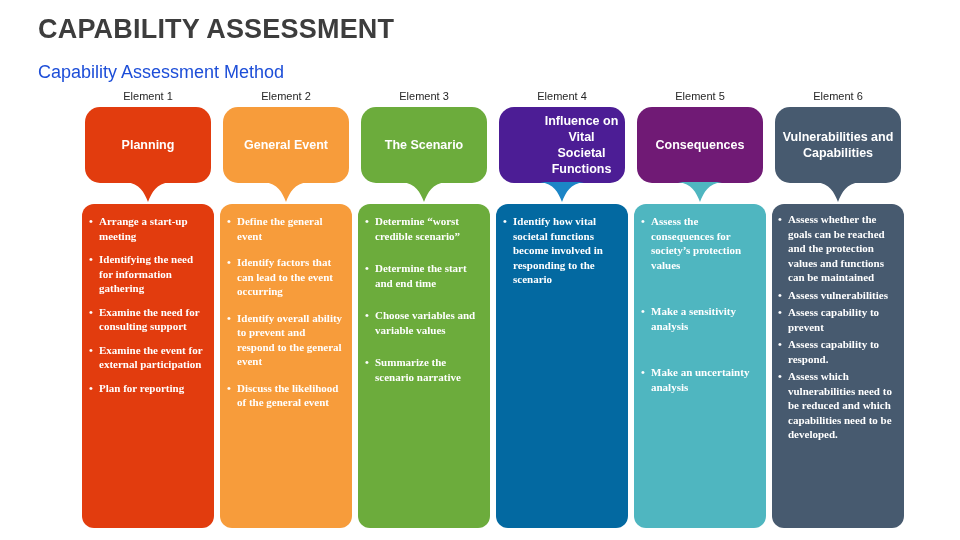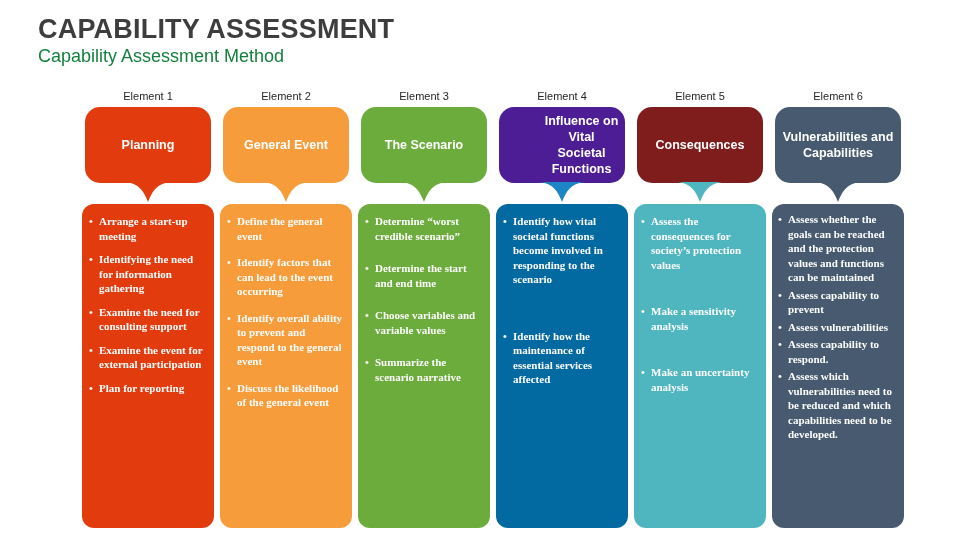--- a/index.html
+++ b/index.html
@@ -5,22 +5,22 @@
   html,body{margin:0;padding:0;background:#fff;}
   .slide{
     position:relative;width:960px;height:540px;background:#ffffff;
     font-family:"Liberation Sans",sans-serif;overflow:hidden;
   }
   .title{
     position:absolute;left:38px;top:14px;
     font-size:27px;font-weight:bold;color:#3d3d3d;letter-spacing:0.2px;
   }
   .subtitle{
-    position:absolute;left:38px;top:46px;
-    font-size:18px;font-weight:normal;color:#15803d;
+    position:absolute;left:38px;top:62px;
+    font-size:18px;font-weight:normal;color:#1d4ed8;
   }
   .columns{
     position:absolute;left:82px;top:90px;width:824px;height:438px;
     display:flex;gap:6px;
   }
   .column{width:132px;min-width:132px;display:flex;flex-direction:column;}
   .element-label{
     height:15px;text-align:center;font-size:11px;color:#262626;
     margin-bottom:2px;
   }
@@ -124,28 +124,27 @@
       <span class="header-text">Influence on Vital Societal Functions</span>
     </div>
     <div class="tail">
       <svg width="44" height="20" viewBox="0 0 44 20">
         <path d="M0 0 C14 2 18 10 22 20 C26 10 30 2 44 0 Z" fill="#1C85C6"></path>
       </svg>
     </div>
     <div class="body" style="background: #0369a1;">
       <ul>
             <li>Identify how vital societal functions become involved in responding to the scenario</li>
-            <li>Identify how the maintenance of essential services affected</li>
           </ul>
     </div>
   </div>
 
   <div class="column col-4">
     <div class="element-label">Element 5</div>
-    <div class="header" style="background: #7f1d1d;">
+    <div class="header" style="background: #701a75;">
       <span class="header-text">Consequences</span>
     </div>
     <div class="tail">
       <svg width="44" height="20" viewBox="0 0 44 20">
         <path d="M0 0 C14 2 18 10 22 20 C26 10 30 2 44 0 Z" fill="#4FB6C0"></path>
       </svg>
     </div>
     <div class="body" style="background: rgb(79, 182, 192);">
       <ul>
             <li>Assess the consequences for society’s protection values</li>
@@ -161,21 +160,21 @@
       <span class="header-text">Vulnerabilities and Capabilities</span>
     </div>
     <div class="tail">
       <svg width="44" height="20" viewBox="0 0 44 20">
         <path d="M0 0 C14 2 18 10 22 20 C26 10 30 2 44 0 Z" fill="#475A6F"></path>
       </svg>
     </div>
     <div class="body" style="background: rgb(71, 90, 111);">
       <ul>
             <li>Assess whether the goals can be reached and the protection values and functions can be maintained</li>
+            <li>Assess vulnerabilities</li>
             <li>Assess capability to prevent</li>
-            <li>Assess vulnerabilities</li>
             <li>Assess capability to respond.</li>
             <li>Assess which vulnerabilities need to be reduced and which capabilities need to be developed.</li>
           </ul>
     </div>
   </div>
 </div>
 </div>
 
 </body></html>

